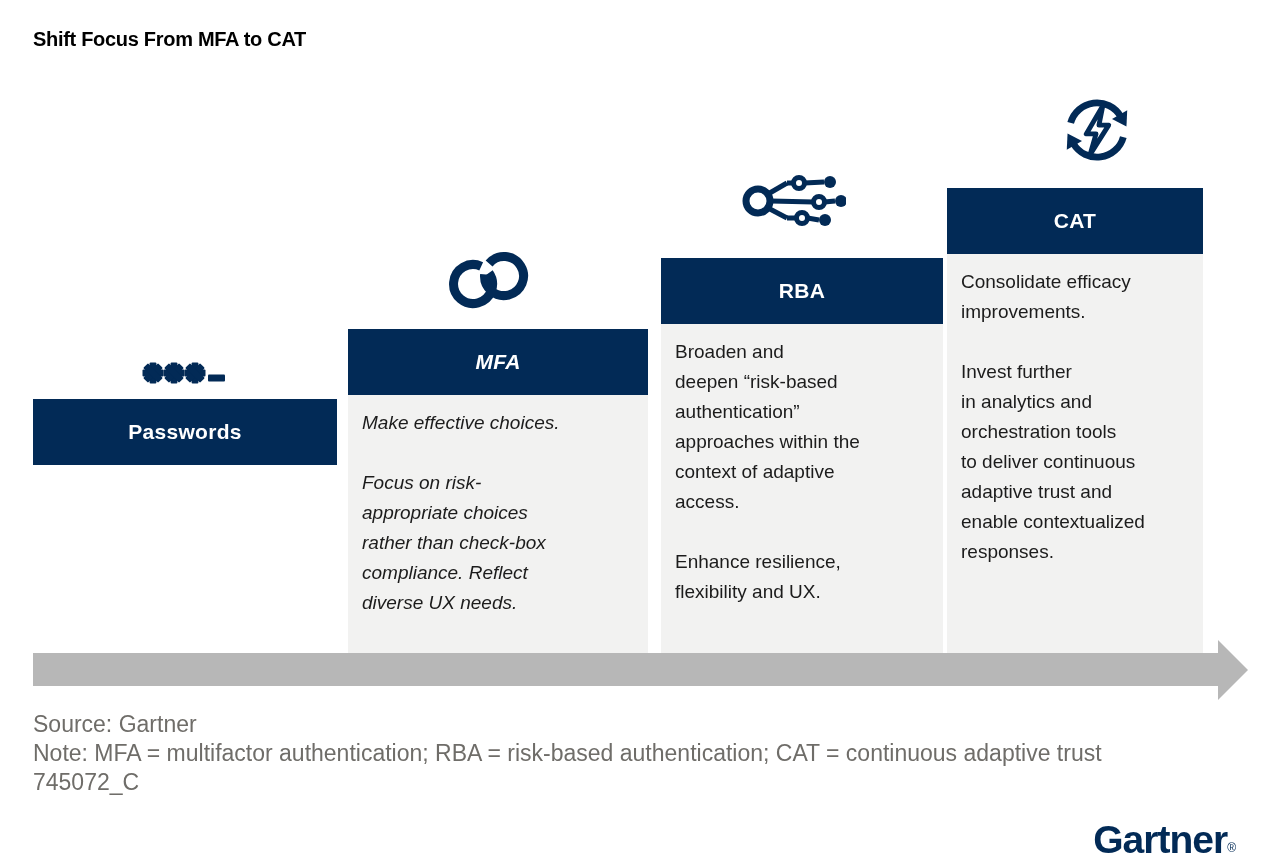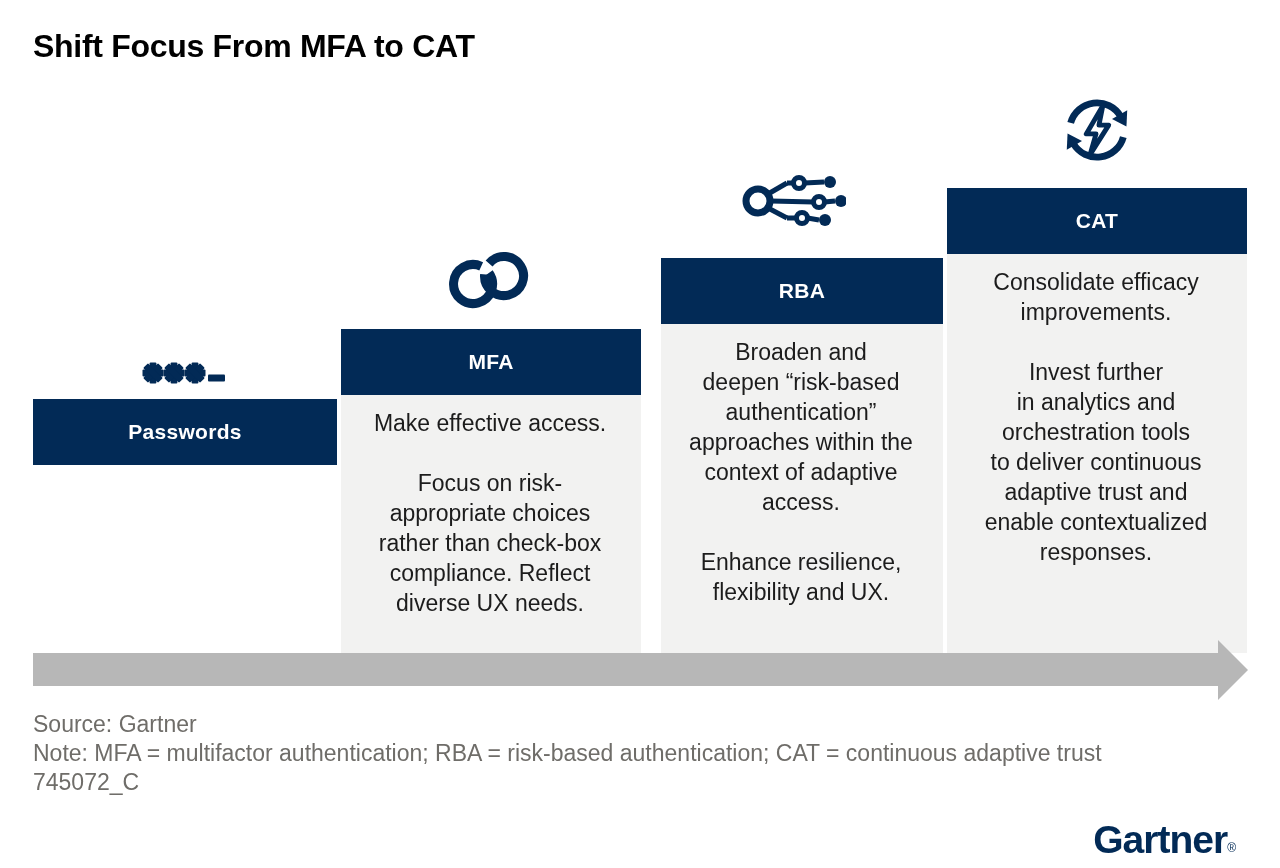--- a/index.html
+++ b/index.html
@@ -9,39 +9,39 @@
     --footer:#6f6d69;
     --ink:#1c1c1c;
   }
   *{margin:0;padding:0;box-sizing:border-box;}
   html,body{background:#fff;}
   .canvas{
     position:relative;width:1280px;height:868px;background:#fff;overflow:hidden;
     font-family:"Liberation Sans",sans-serif;
   }
   .title{
-    position:absolute;left:33px;top:28px;font-size:32px;font-weight:800;
+    position:absolute;left:33px;top:28px;font-size:20px;font-weight:800;
     letter-spacing:-0.3px;color:#000;
   }
   .col{position:absolute;display:flex;flex-direction:column;}
   .col-header{
     height:66px;flex:0 0 66px;background:var(--navy);color:#fff;
     display:flex;align-items:center;justify-content:center;
     font-size:21px;font-weight:bold;letter-spacing:.3px;
   }
   .col-body{
     flex:1;background:var(--body-bg);padding:13px 16px 0 14px;
-    font-size:23px;line-height:30px;color:var(--ink);text-align:center;
+    font-size:19px;line-height:30px;color:var(--ink);
   }
   .col-body p{white-space:pre-line;margin:0 0 30px 0;}
   .col-body p:empty{display:none;}
   #col-passwords{left:33px;width:304px;top:399px;height:254px;gap:25px;}
-  #col-mfa{left:341px;width:300px;top:329px;height:324px;}
+  #col-mfa{left:348px;width:300px;top:329px;height:324px;font-style:italic;}
   #col-rba{left:645px;width:298px;top:258px;height:395px;padding-left:16px;}
-  #col-cat{left:947px;width:300px;top:188px;height:465px;}
+  #col-cat{left:947px;width:256px;top:188px;height:465px;}
   .icon{position:absolute;color:var(--navy);}
   #icon-passwords{left:142px;top:361px;}
   #icon-mfa{left:446px;top:251px;}
   #icon-rba{left:742px;top:173px;}
   #icon-cat{left:1058px;top:91px;}
   .arrow-bar{
     position:absolute;left:33px;top:653px;width:1185px;height:33px;background:var(--arrow);
   }
   .arrow-head{
     position:absolute;left:1218px;top:640px;width:0;height:0;
@@ -132,21 +132,21 @@
     <path d="M46 15 L29 44 L39 44 L33 65 L52 35 L42 35 Z" fill="#ffffff" stroke="currentColor" stroke-width="5" stroke-linejoin="round"></path>
   </svg>
 
   <div class="col" id="col-passwords">
     <div class="col-header">Passwords</div>
   </div>
 
   <div class="col" id="col-mfa">
     <div class="col-header">MFA</div>
     <div class="col-body">
-      <p>Make effective access.</p>
+      <p>Make effective choices.</p>
       <p>Focus on risk-
 appropriate choices
 rather than check-box
 compliance. Reflect
 diverse UX needs.</p>
     </div>
   </div>
 
   <div class="col" id="col-rba">
     <div class="col-header">RBA</div>

